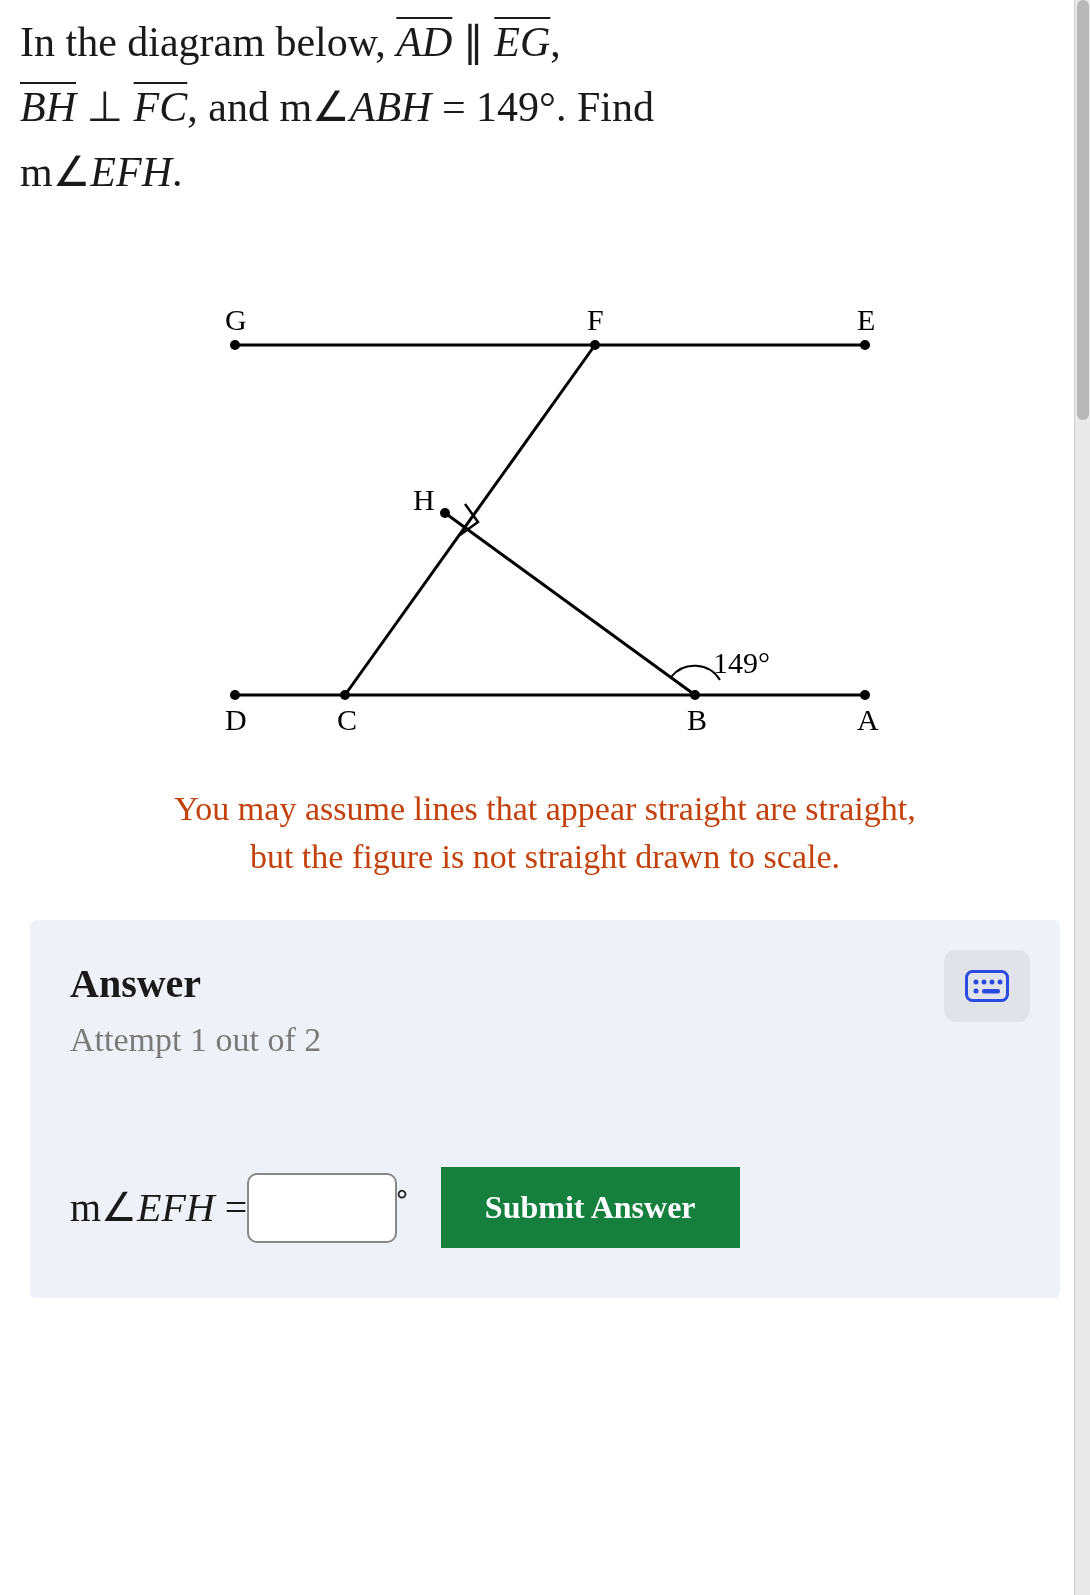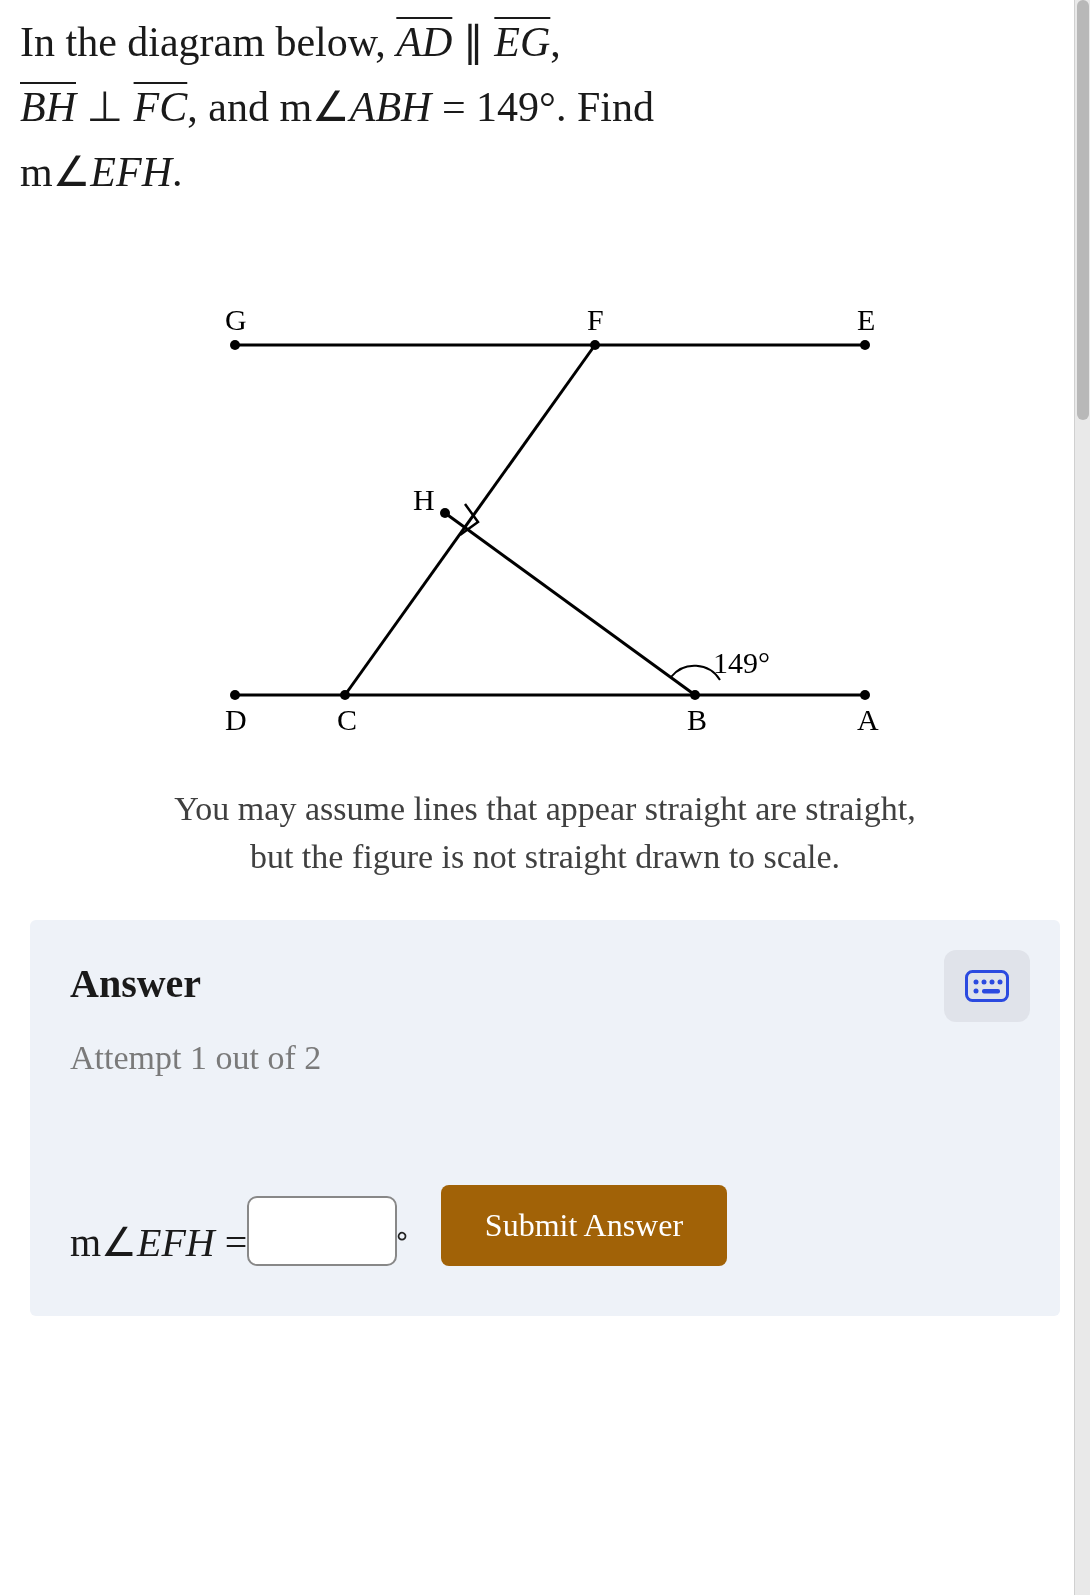--- a/index.html
+++ b/index.html
@@ -27,45 +27,45 @@
   .ital { font-style: italic; font-family: 'Times New Roman', serif;}
   .diagram-wrap {
     width: 100%;
     display: flex;
     justify-content: center;
     margin: 80px 0 30px 0;
   }
   .note {
     text-align: center;
     font-size: 34px;
-    color: #404040;
+    color: #c2410c;
     line-height: 1.4;
     margin: 20px 60px 40px 60px;
   }
   .answer-box {
     background: #eef2f8;
     margin: 40px 10px 0 10px;
     padding: 40px 40px 50px 40px;
     border-radius: 6px;
     position: relative;
   }
   .answer-heading {
     font-size: 40px;
     font-weight: bold;
     color: #1a1a1a;
-    margin-bottom: 32px;
+    margin-bottom: 14px;
   }
   .attempt {
     font-size: 34px;
     color: #7a7a7a;
     margin-bottom: 108px;
   }
   .answer-row {
     display: flex;
-    align-items: flex-end;
+    align-items: center;
   }
   .answer-label {
     font-size: 40px;
     color: #1a1a1a;
   }
   .answer-input {
     width: 150px;
     height: 70px;
     border: 2px solid #888;
     border-radius: 10px;
@@ -75,28 +75,29 @@
   }
   .deg {
     font-size: 28px;
     color: #222;
     position: relative;
     top: -14px;
     margin-left: -4px;
     margin-right: 30px;
   }
   .submit-btn {
-    background: #a16207;
+    background: #15803d;
     color: #fff;
     border: none;
-    border-radius: 8px;
+    border-radius: 0;
     font-size: 32px;
     padding: 22px 44px;
     cursor: pointer;
     font-family: Georgia, serif;
+    font-weight: bold;
   }
   .keypad-btn {
     position: absolute;
     top: 30px;
     right: 30px;
     width: 86px;
     height: 72px;
     background: #e0e3ea;
     border: none;
     border-radius: 12px;

